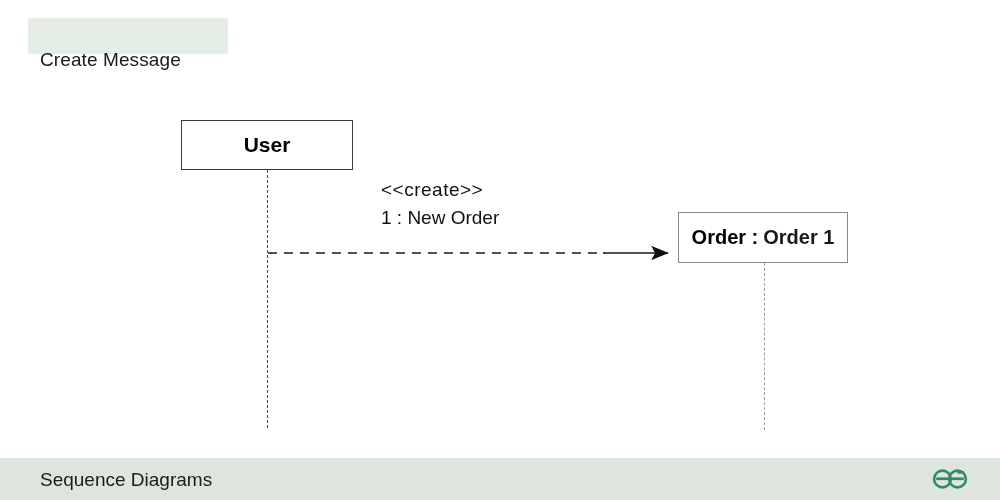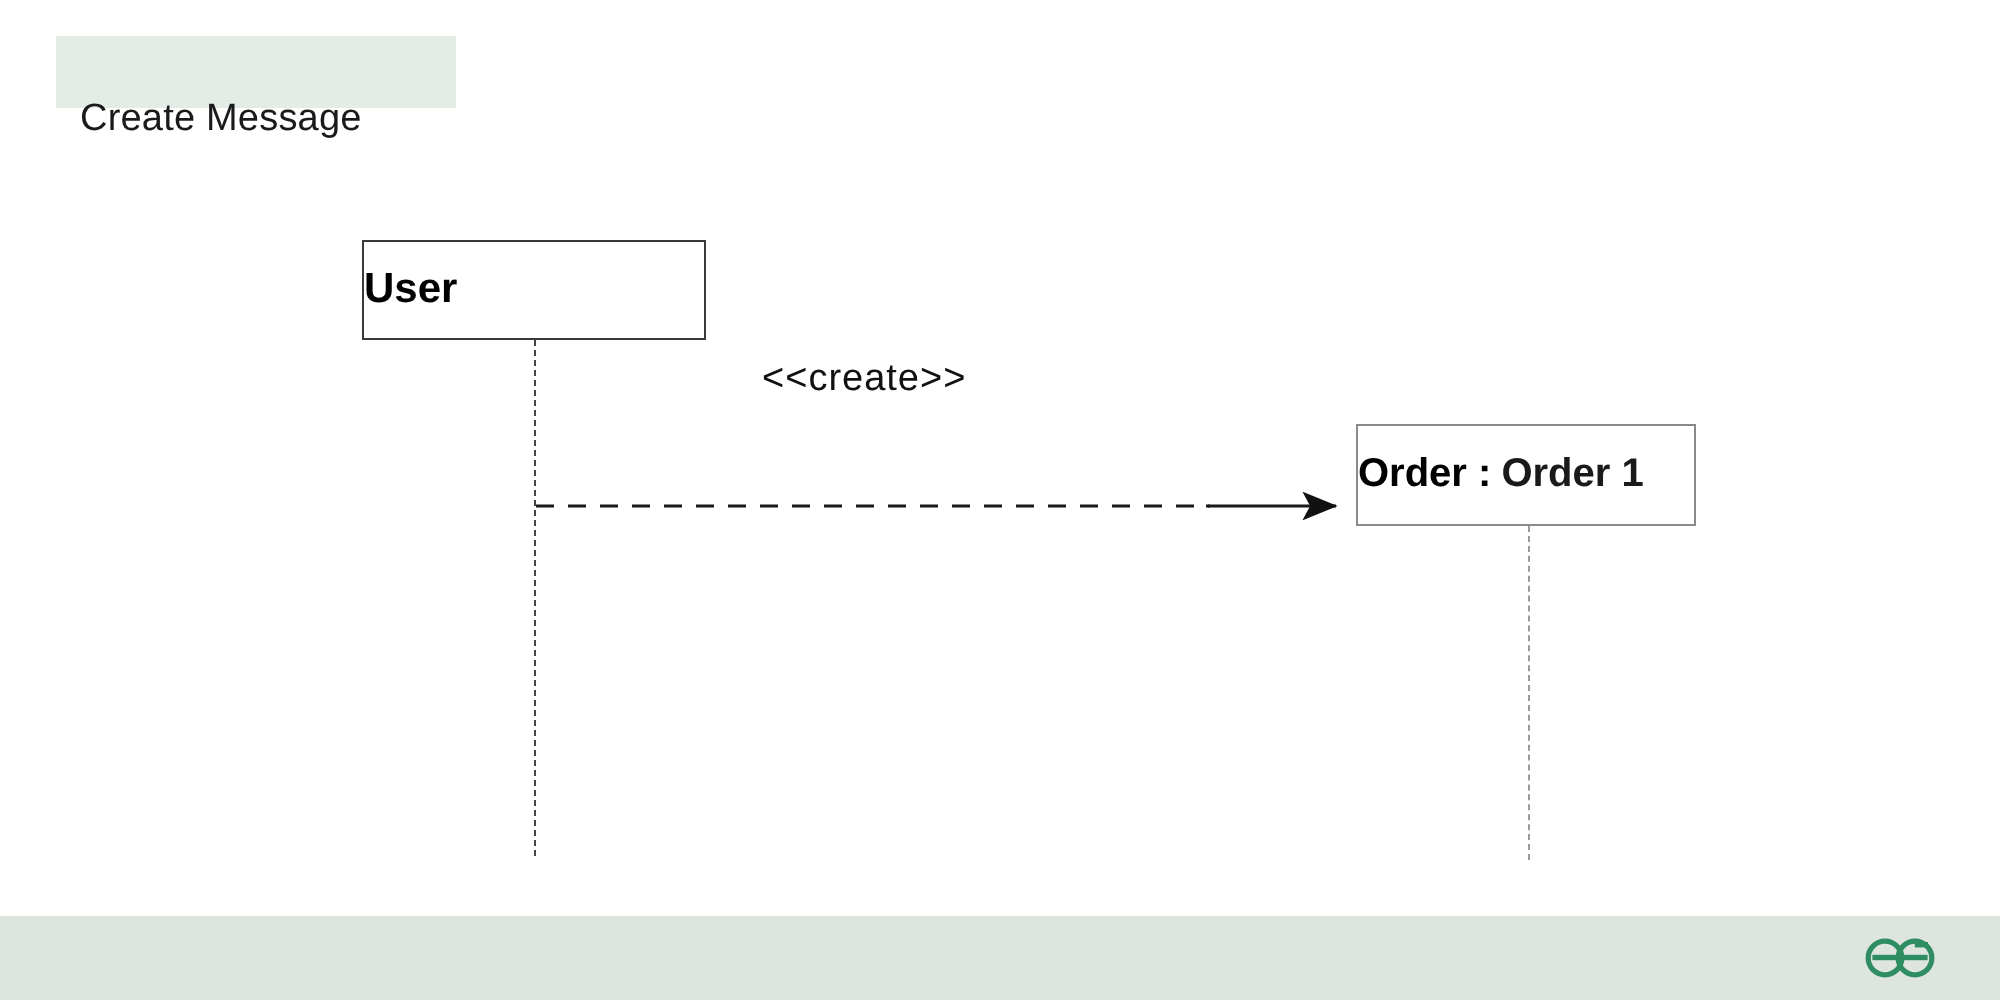--- a/index.html
+++ b/index.html
@@ -42,20 +42,21 @@
     margin-top: 24px;
   }
 
   
   .box {
     position: absolute;
     background: #ffffff;
     box-sizing: border-box;
     display: flex;
     align-items: center;
+    justify-content: center;
     white-space: nowrap;
   }
   .box-user {
     left: 181px;
     top: 120px;
     width: 172px;
     height: 50px;
     border: 1.5px solid #3a3a3a;
     font-size: 21px;
     font-weight: bold;
@@ -179,23 +180,25 @@
       </marker>
     </defs>
 
     <line x1="268" y1="253" x2="605" y2="253" stroke="#1a1a1a" stroke-width="1.6" stroke-dasharray="9 7"></line>
 
     <line x1="603" y1="253" x2="668" y2="253" stroke="#1a1a1a" stroke-width="1.6" marker-end="url(#arrowFilled)"></line>
   </svg>
 
   <div class="msg-label">
     <span class="stereotype">&lt;&lt;create&gt;&gt;</span>
+    <span class="seq">1 : New Order</span>
   </div>
 
   <div class="footer-band"></div>
+  <div class="footer-text">Sequence Diagrams</div>
 
   <svg class="footer-logo" viewBox="0 0 44 26" xmlns="http://www.w3.org/2000/svg">
     <g fill="none" stroke="#2f8d63" stroke-width="2.6">
       <circle cx="14.5" cy="13" r="8.4"></circle>
       <circle cx="29.5" cy="13" r="8.4"></circle>
     </g>
     <rect x="8.2" y="11.4" width="12.6" height="2.7" fill="#2f8d63"></rect>
     <rect x="23.2" y="11.4" width="12.6" height="2.7" fill="#2f8d63"></rect>
     <rect x="29.4" y="5.0" width="6.6" height="2.7" fill="#2f8d63"></rect>
   </svg>

